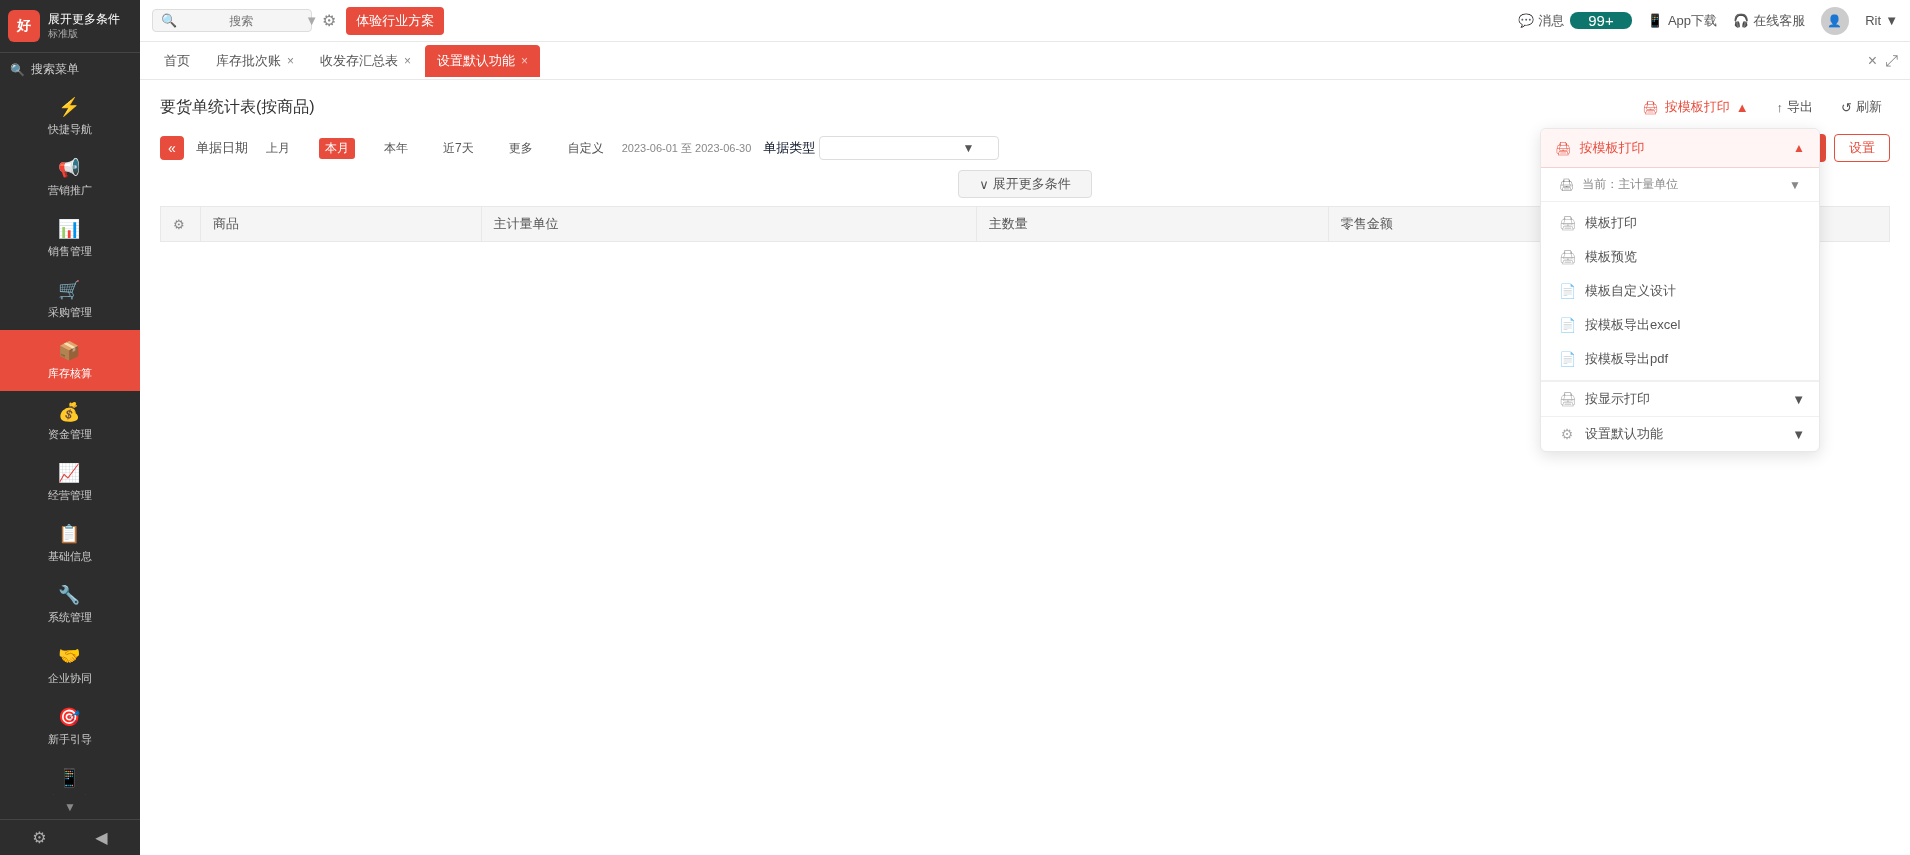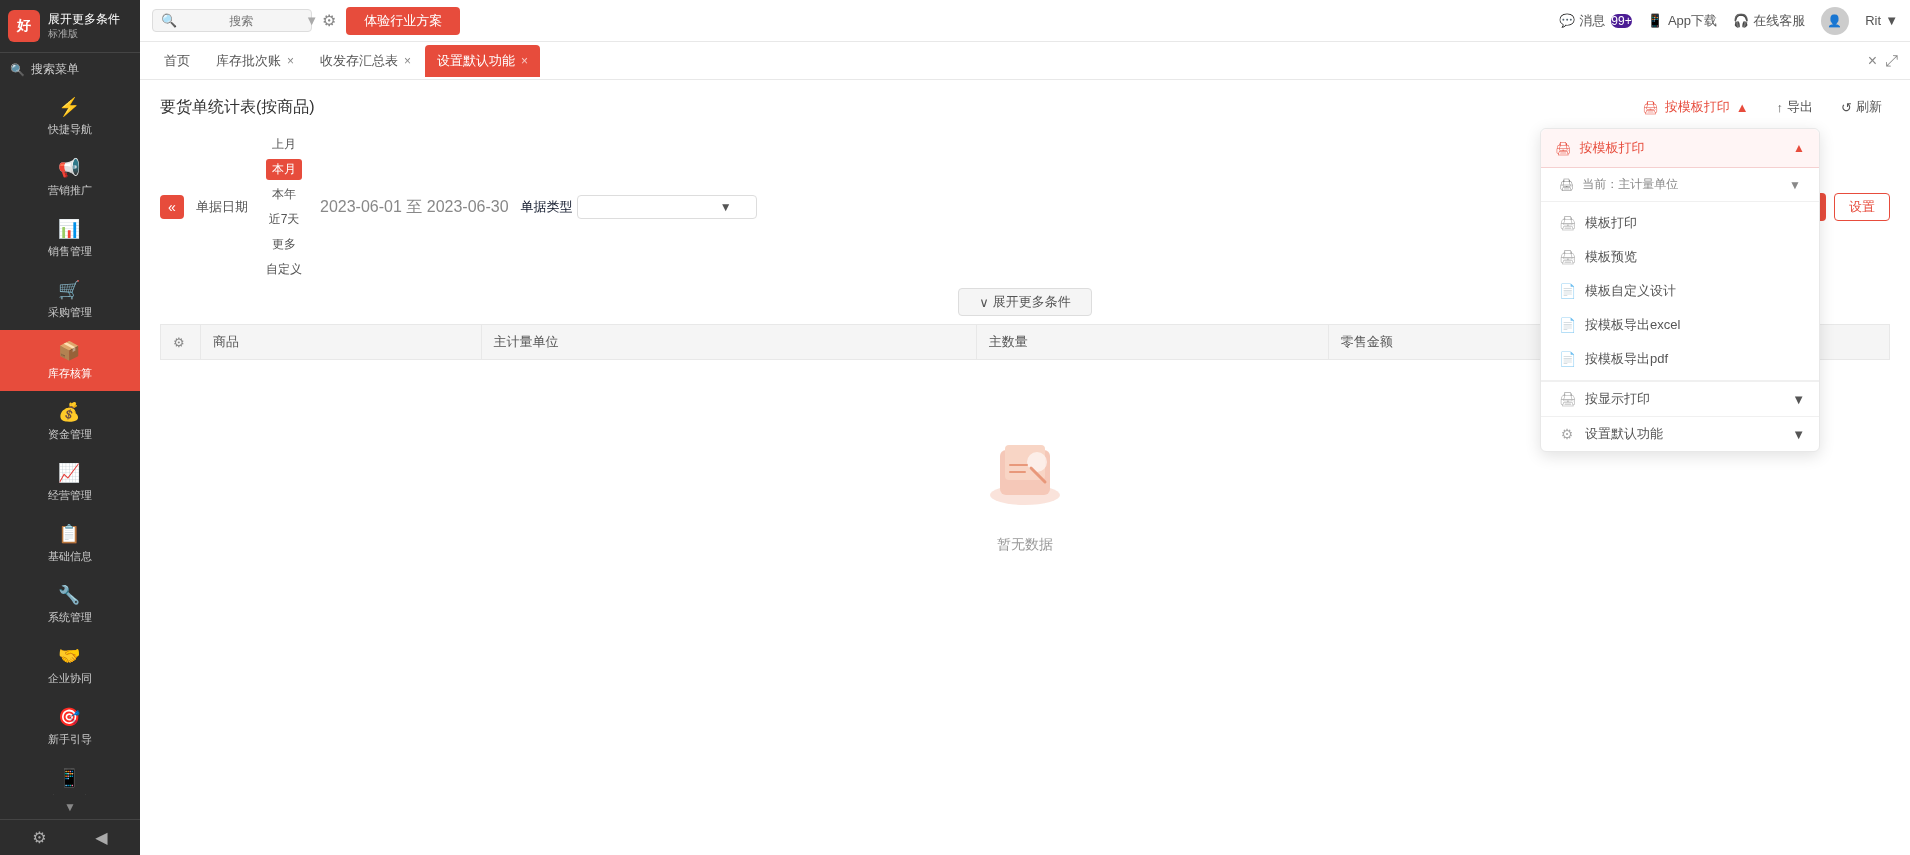--- a/index.html
+++ b/index.html
@@ -138,44 +138,44 @@
       width: 120px;
       color: #999;
       text-align: center;
     }
     .topbar-gear { color: #888; cursor: pointer; font-size: 16px; }
     .topbar-industry-btn {
       background: #e74c3c;
       color: #fff;
       border: none;
       border-radius: 4px;
-      padding: 5px 18px;
+      padding: 5px 10px;
       font-size: 13px;
       cursor: pointer;
     }
     .topbar-right {
       margin-left: auto;
       display: flex;
       align-items: center;
       gap: 16px;
     }
     .topbar-right-item {
       display: flex;
       align-items: center;
       gap: 4px;
       color: #555;
       cursor: pointer;
       font-size: 13px;
     }
     .badge {
-      background: #4c1d95;
+      background: #0f766e;
       color: #fff;
       border-radius: 8px;
-      padding: 0 0;
-      font-size: 12px;
+      padding: 0 18px;
+      font-size: 15px;
       margin-left: 2px;
     }
     .avatar-circle {
       width: 28px;
       height: 28px;
       border-radius: 50%;
       background: #ccc;
       display: flex;
       align-items: center;
       justify-content: center;
@@ -306,38 +306,37 @@
       cursor: pointer;
       font-size: 14px;
       display: flex;
       align-items: center;
       justify-content: center;
     }
     .filter-label { font-size: 13px; color: #555; font-family: Liberation Mono, monospace; }
     .filter-date-group {
       display: flex;
       align-items: center;
-      gap: 4px;
-      flex-direction: column;
+      gap: 23px;
     }
     .filter-date-btn {
       background: none;
       border: none;
       cursor: pointer;
       font-size: 12px;
       color: #555;
       padding: 2px 6px;
       border-radius: 3px;
     }
     .filter-date-btn.active {
       background: #e74c3c;
       color: #fff;
       border-radius: 3px;
     }
-    .filter-date-range { font-size: 16px; color: #888; }
+    .filter-date-range { font-size: 11px; color: #888; }
 
     .filter-select {
       display: flex;
       align-items: center;
       gap: 4px;
     }
     .filter-select-label { font-size: 13px; color: #0f172a; }
     .filter-select-box {
       border: 1px solid #ddd;
       border-radius: 4px;
@@ -709,32 +708,20 @@
             <th>主数量</th>
             <th>零售金额</th>
             <th></th>
           </tr>
         </thead>
         <tbody>
         </tbody>
       </table>
     </div>
 
-    <div class="empty-state">
-      <svg class="empty-icon" viewBox="0 0 100 100" xmlns="http://www.w3.org/2000/svg">
-        <ellipse cx="50" cy="75" rx="35" ry="10" fill="#f5c8b8" opacity="0.5"></ellipse>
-        <rect x="25" y="30" width="50" height="45" rx="6" fill="#f5c8b8"></rect>
-        <rect x="30" y="25" width="40" height="35" rx="4" fill="#f8d5c5"></rect>
-        <circle cx="62" cy="42" r="10" fill="#fff" opacity="0.6"></circle>
-        <line x1="56" y1="48" x2="70" y2="62" stroke="#e8987a" stroke-width="3" stroke-linecap="round"></line>
-        <line x1="35" y1="45" x2="52" y2="45" stroke="#e8987a" stroke-width="2" stroke-linecap="round"></line>
-        <line x1="35" y1="52" x2="50" y2="52" stroke="#e8987a" stroke-width="2" stroke-linecap="round"></line>
-      </svg>
-      <span class="empty-text">暂无数据</span>
-    </div>
 
     <div class="dropdown-overlay">
 
       <div class="dropdown-header">
         <div class="dropdown-header-left">
           <span>🖨</span>
           <span>按模板打印</span>
         </div>
         <span class="dropdown-header-chevron">▲</span>
       </div>

